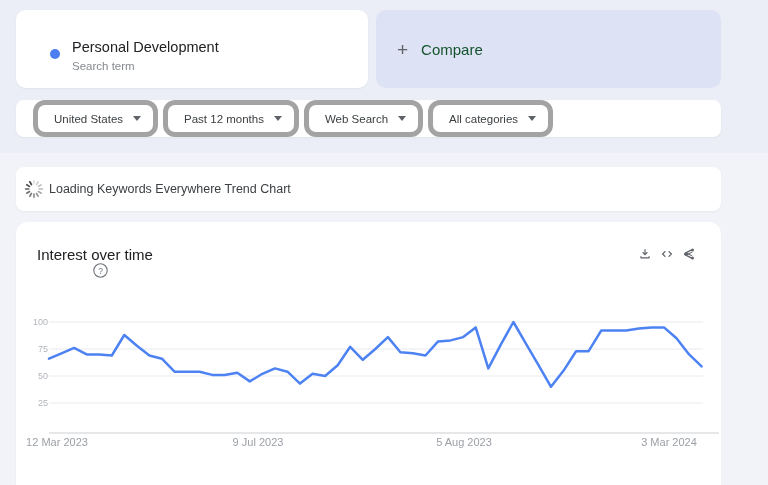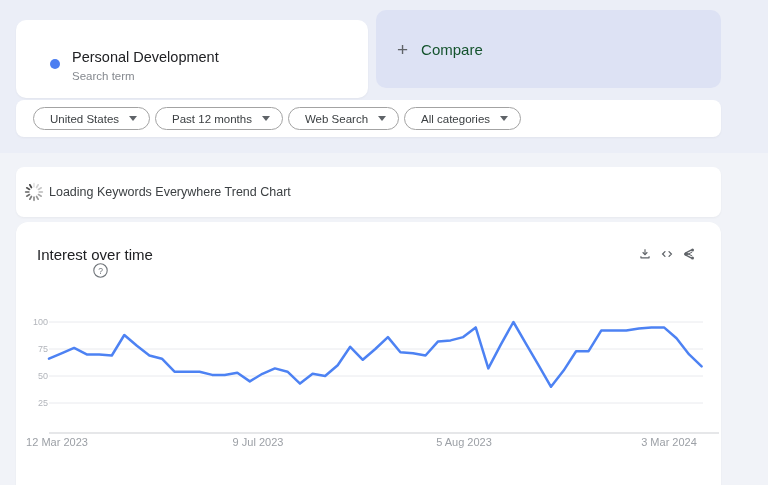--- a/index.html
+++ b/index.html
@@ -7,44 +7,44 @@
   body {
     font-family:"Liberation Sans","DejaVu Sans",sans-serif;
     background:#F1F3F8;
     position:relative;
     color:#202124;
   }
   .top-strip { position:absolute; left:0; top:0; width:768px; height:153px; background:#EBEEF7; }
   .card { position:absolute; background:#fff; border-radius:10px; box-shadow:0 1px 2px rgba(60,64,67,.05); }
 
   
-  .search-card { left:16px; top:20px; width:352px; height:78px; cursor:pointer; }
+  .search-card { left:16px; top:10px; width:352px; height:78px; cursor:pointer; }
   .term-dot { position:absolute; left:34px; top:39px; width:10px; height:10px; border-radius:50%; }
   .term-title { position:absolute; left:56px; top:29px; font-size:14.5px; color:#202124; }
   .term-sub { position:absolute; left:56px; top:50px; font-size:11.5px; color:#85898F; }
 
   
   .compare-card { position:absolute; left:376px; top:10px; width:345px; height:78px; border-radius:10px;
     background:#DDE2F4; cursor:pointer; display:flex; align-items:center; }
   .compare-plus { margin-left:21px; font-size:19px; color:#5F6368; font-weight:400; line-height:1; }
   .compare-label { margin-left:13px; font-size:15px; color:#14532d; }
 
   
   .filter-card { left:16px; top:100px; width:705px; height:37px; border-radius:8px;
     display:flex; align-items:center; }
   .filter-card .pills { display:flex; gap:5px; margin-left:17px; }
-  .pill { height:23px; border:1px solid #a3a3a3; border-radius:12px; background:#fff;
+  .pill { height:37px; border:5px solid #a3a3a3; border-radius:12px; background:#fff;
     display:inline-flex; align-items:center; padding:0 12px 0 16px; cursor:pointer; }
   .pill-label { font-size:11.5px; color:#3C4043; white-space:nowrap; }
   .pill .caret { margin-left:10px; }
   .caret { width:0; height:0; border-left:4px solid transparent; border-right:4px solid transparent;
     border-top:5px solid #5F6368; display:inline-block; }
 
   
-  .loading-card { left:16px; top:167px; width:705px; height:50px; border-radius:8px;
+  .loading-card { left:16px; top:167px; width:705px; height:44px; border-radius:8px;
     display:flex; align-items:center; }
   .spinner { margin-left:8px; width:20px; height:20px; animation:spin 1s steps(12) infinite; }
   @keyframes spin { to { transform:rotate(360deg); } }
   .loading-text { margin-left:5px; font-size:12.5px; color:#3C4043; }
 
   
   .chart-card { left:16px; top:222px; width:705px; height:263px; border-radius:12px 12px 0 0; }
   .chart-header { position:absolute; left:21px; top:24px; display:flex; align-items:center;flex-direction:column; }
   .chart-title { font-size:15px; color:#202124; }
   .help-icon { margin-left:12px; cursor:pointer; display:inline-flex; }

